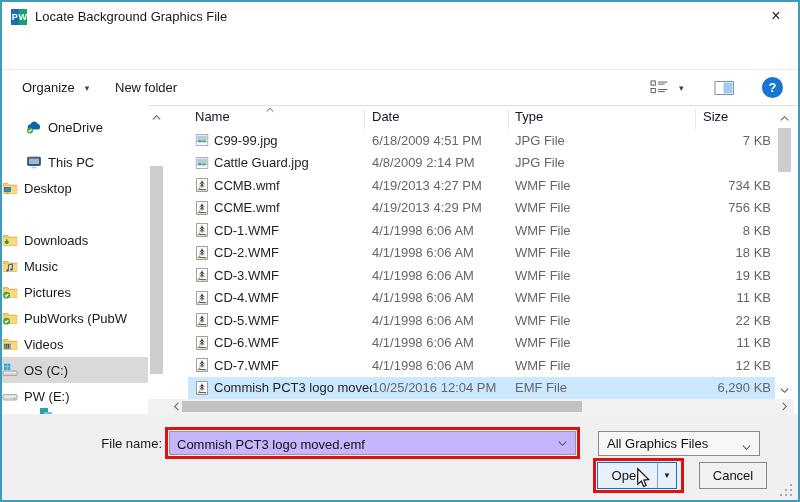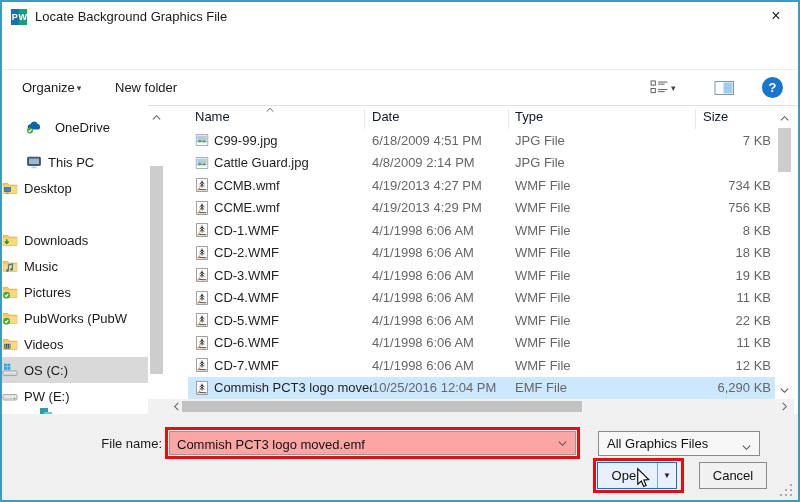--- a/index.html
+++ b/index.html
@@ -34,21 +34,21 @@
     border-left:none;box-sizing:border-box;text-align:center;line-height:24px;font-size:15px;color:#333;background:#fff;}
   .searchbox{position:absolute;left:577px;top:39px;width:214px;height:26px;border:1px solid #d9d9d9;
     box-sizing:border-box;background:#fff;}
   .searchbox input{position:absolute;left:8px;top:1px;width:170px;height:22px;border:none;outline:none;
     font-family:"Liberation Sans",sans-serif;font-size:13px;color:#333;}
   .searchbox input::placeholder{color:#8f8f8f;}
   .searchicon{position:absolute;right:6px;top:5px;width:15px;height:15px;}
 
   
   .toolbar{position:absolute;left:0;top:68px;right:0;height:35px;background:#fff;border-bottom:1px solid #e0e0e0;}
-  .tbtn{position:absolute;top:0;height:35px;display:flex;align-items:center;gap:2px;color:#1a1a1a;}
+  .tbtn{position:absolute;top:0;height:35px;display:flex;align-items:center;gap:10px;color:#1a1a1a;}
   .tbtn .dd{font-size:9px;color:#444;}
   .viewsbtn{left:648px;} .viewsbtn .iconbox{width:19px;height:15px;}
   .previewbtn{left:712px;} .previewbtn .iconbox{width:21px;height:16px;}
   .helpbtn{position:absolute;left:760px;top:7px;width:21px;height:21px;border-radius:50%;
     background:#1975d2;color:#fff;text-align:center;line-height:21px;font-weight:bold;font-size:13px;}
 
   
   .sidebar{position:absolute;left:0;top:103px;width:146px;height:309px;overflow:hidden;background:#fff;}
   .snav{position:absolute;left:0;width:146px;height:26px;display:flex;align-items:center;
     white-space:nowrap;overflow:hidden;}
@@ -75,21 +75,21 @@
   
   .hstrip{position:absolute;left:146px;top:397px;width:646px;height:15px;background:#f1f1f1;}
   .hthumb{position:absolute;left:34px;top:2px;width:400px;height:11px;background:#c2c2c2;}
 
   
   .bottom{position:absolute;left:0;top:412px;right:0;bottom:0;background:#f0f0f0;}
   .fnlabel{position:absolute;left:60px;top:434px;width:100px;text-align:right;}
   .redbox{position:absolute;border:3px solid #e01010;box-sizing:border-box;}
   .rb-name{left:163px;top:425px;width:415px;height:32px;}
   .rb-open{left:591px;top:456px;width:91px;height:35px;}
-  .fncombo{position:absolute;left:167px;top:429px;width:407px;height:24px;background:#fca5a5;
+  .fncombo{position:absolute;left:167px;top:429px;width:407px;height:24px;background:#c4b5fd;
     border:1px solid #999;box-sizing:border-box;}
   .fncombo input{position:absolute;left:5px;top:1px;width:370px;height:20px;border:none;outline:none;
     font-family:"Liberation Sans",sans-serif;font-size:13px;color:#111;background:transparent;}
   .combo-chev{position:absolute;right:6px;top:5px;width:13px;height:13px;}
   .ftcombo{position:absolute;left:596px;top:429px;width:162px;height:25px;background:#f7f7f7;
     border:1px solid #8a8a8a;box-sizing:border-box;line-height:23px;padding-left:8px;color:#111;}
   .openbtn{position:absolute;left:595px;top:460px;width:80px;height:27px;background:#e8f1fb;
     border:1px solid #0f70c9;box-sizing:border-box;display:flex;}
   .openbtn .olabel{width:59px;text-align:center;line-height:25px;color:#111;}
   .openbtn .osplit{flex:1;border-left:1px solid #7aa8d4;text-align:center;line-height:25px;font-size:8px;color:#222;}
@@ -181,21 +181,21 @@
             <rect x="1" y="1.5" width="18.5" height="13" fill="#fff" stroke="#7b96ad"></rect>
             <rect x="9.5" y="2.5" width="9" height="11" fill="#9ecdf0"></rect>
           </svg>
         </span>
     </div>
     <div class="helpbtn">?</div>
   </div>
 
   <div class="sidebar">
 
-  <div class="snav lvl0" style="top: 9px; gap: 7px;">
+  <div class="snav lvl0" style="top: 9px;">
         <span class="icon16">
           <svg viewBox="0 0 16 16">
             <path d="M4.2 10.6a2.7 2.7 0 0 1 .3-5.4A3.8 3.8 0 0 1 11.6 4.8a3.1 3.1 0 0 1 .9 5.8z" fill="#0a64ad"></path>
             <circle cx="4" cy="11.4" r="3" fill="#3fa33c"></circle>
             <path d="M2.5 11.4l1.1 1.2 2-2.3" fill="none" stroke="#fff" stroke-width="1.1"></path>
           </svg>
         </span>
         <span>OneDrive</span>
       </div>
       <div class="snav lvl0" style="top: 44px;">

